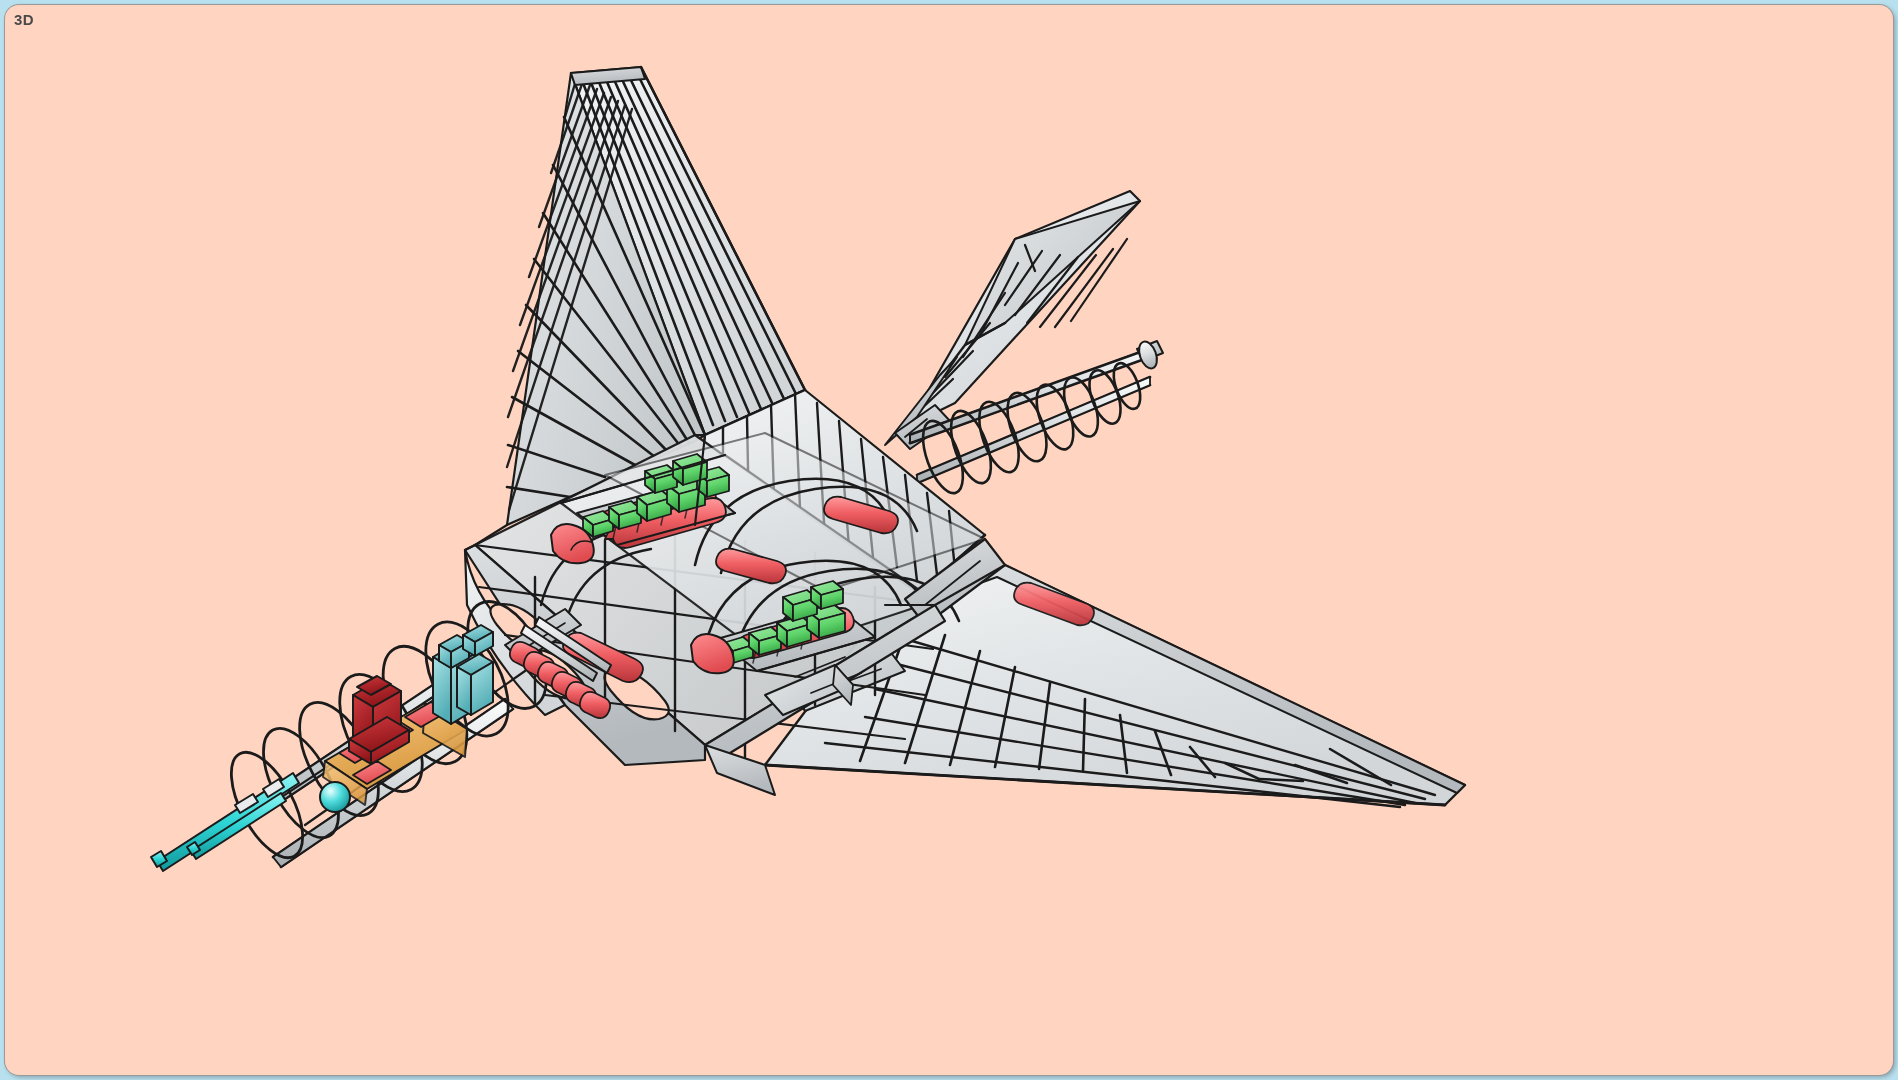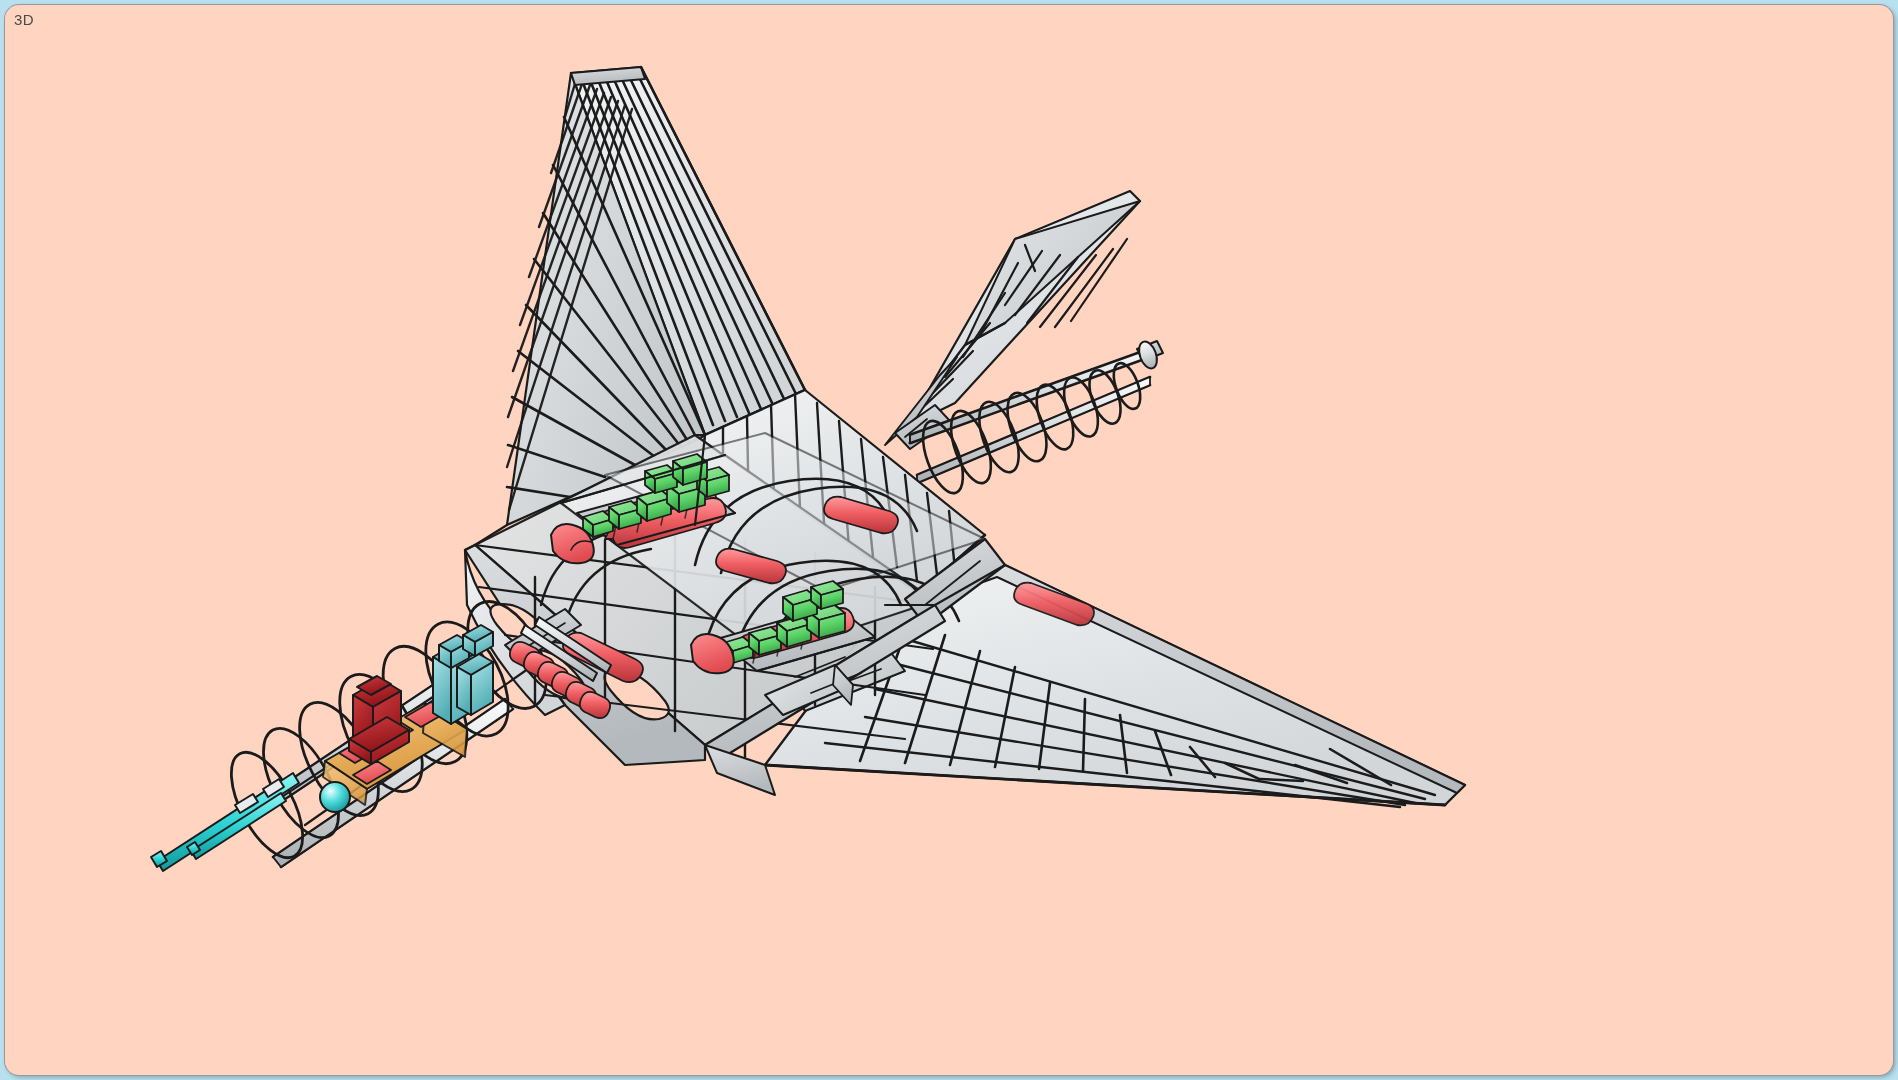--- a/index.html
+++ b/index.html
@@ -20,20 +20,21 @@
     background:#ffd5c2;
     box-shadow:0 0 0 1px #9a9a9a, 2px 2px 5px rgba(0,0,0,.30);
     overflow:hidden;
   }
   #vp-label{
     position:absolute;left:9px;top:6px;
     font-size:15px;color:#4a4a4a;
     letter-spacing:.3px;
     user-select:none;
     z-index:30;
+    font-weight:bold;
   }
   #scene{position:absolute;inset:0;}
   svg.cad{position:absolute;left:0;top:0;width:1888px;height:1070px;display:block;}
 </style>
 </head>
 <body>
 
 <div id="app" style="background: rgb(184, 224, 238);">
   <div id="viewport" style="width: 1888px; height: 1070px; background: rgb(255, 213, 194); border-radius: 14px;">
 

